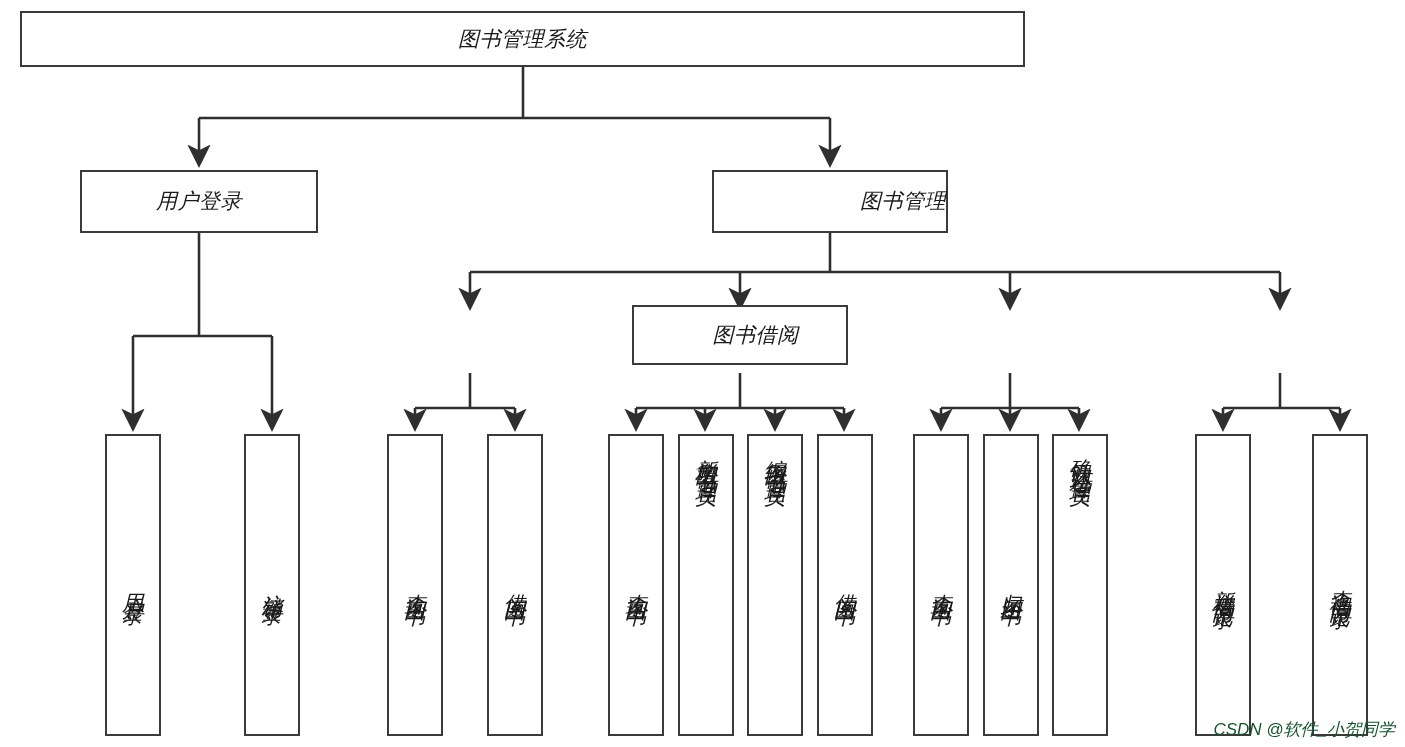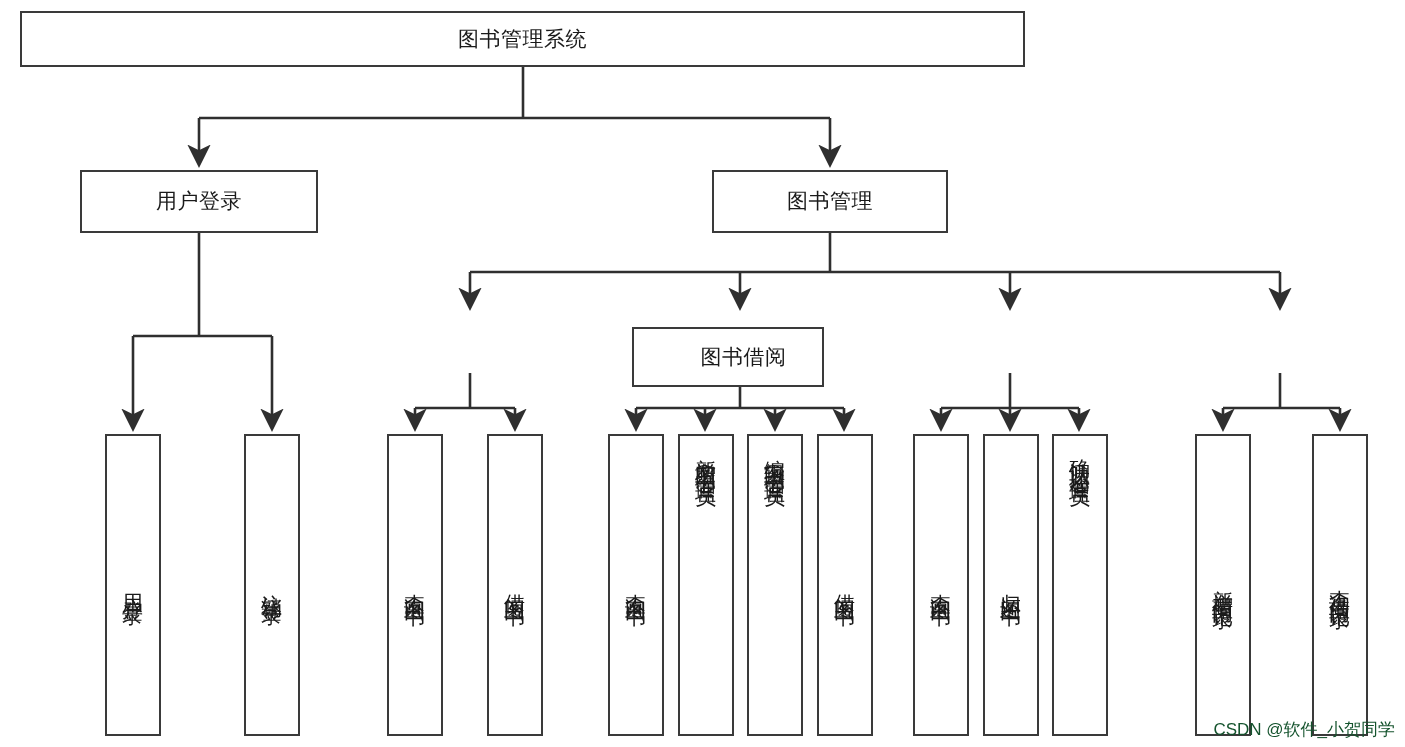--- a/index.html
+++ b/index.html
@@ -12,20 +12,21 @@
     height: 747px;
     font-family: "Liberation Sans", "DejaVu Sans", sans-serif;
     position: relative;
     overflow: hidden;
   }
   #diagram-root {
     position: absolute;
     left: 0; top: 0;
     width: 1405px;
     height: 747px;
+    font-style: italic;
   }
   .node-box {
     position: absolute;
     box-sizing: border-box;
     background: #ffffff;
     border: 2px solid #3a3a3a;
     display: flex;
     align-items: center;
     justify-content: center;
   }
@@ -136,25 +137,25 @@
     </g>
   </svg>
 
   <div class="node-box" style="left:20px; top:11px; width:1005px; height:56px;">
     <span class="node-label">图书管理系统</span>
   </div>
 
   <div class="node-box" style="left:80px; top:170px; width:238px; height:63px;">
     <span class="node-label">用户登录</span>
   </div>
-  <div class="node-box" style="left:712px; top:170px; width:236px; height:63px;">
+  <div class="node-box" style="left:712px; top:170px; width:236px; height:63px;justify-content:flex-end;">
     <span class="node-label">图书管理</span>
   </div>
 
-  <div class="node-box" style="left:632px; top:327px; width:192px; height:60px;padding-left:31px;">
+  <div class="node-box" style="left:632px; top:305px; width:216px; height:60px;padding-left:31px;">
     <span class="node-label">图书借阅</span>
   </div>
 
   <div class="leaf-box align-center" style="left:105px; top:434px; width:56px; height:302px;">
     <span class="leaf-label">用户登录</span>
   </div>
   <div class="leaf-box align-center" style="left:244px; top:434px; width:56px; height:302px;">
     <span class="leaf-label">注销登录</span>
   </div>
 

